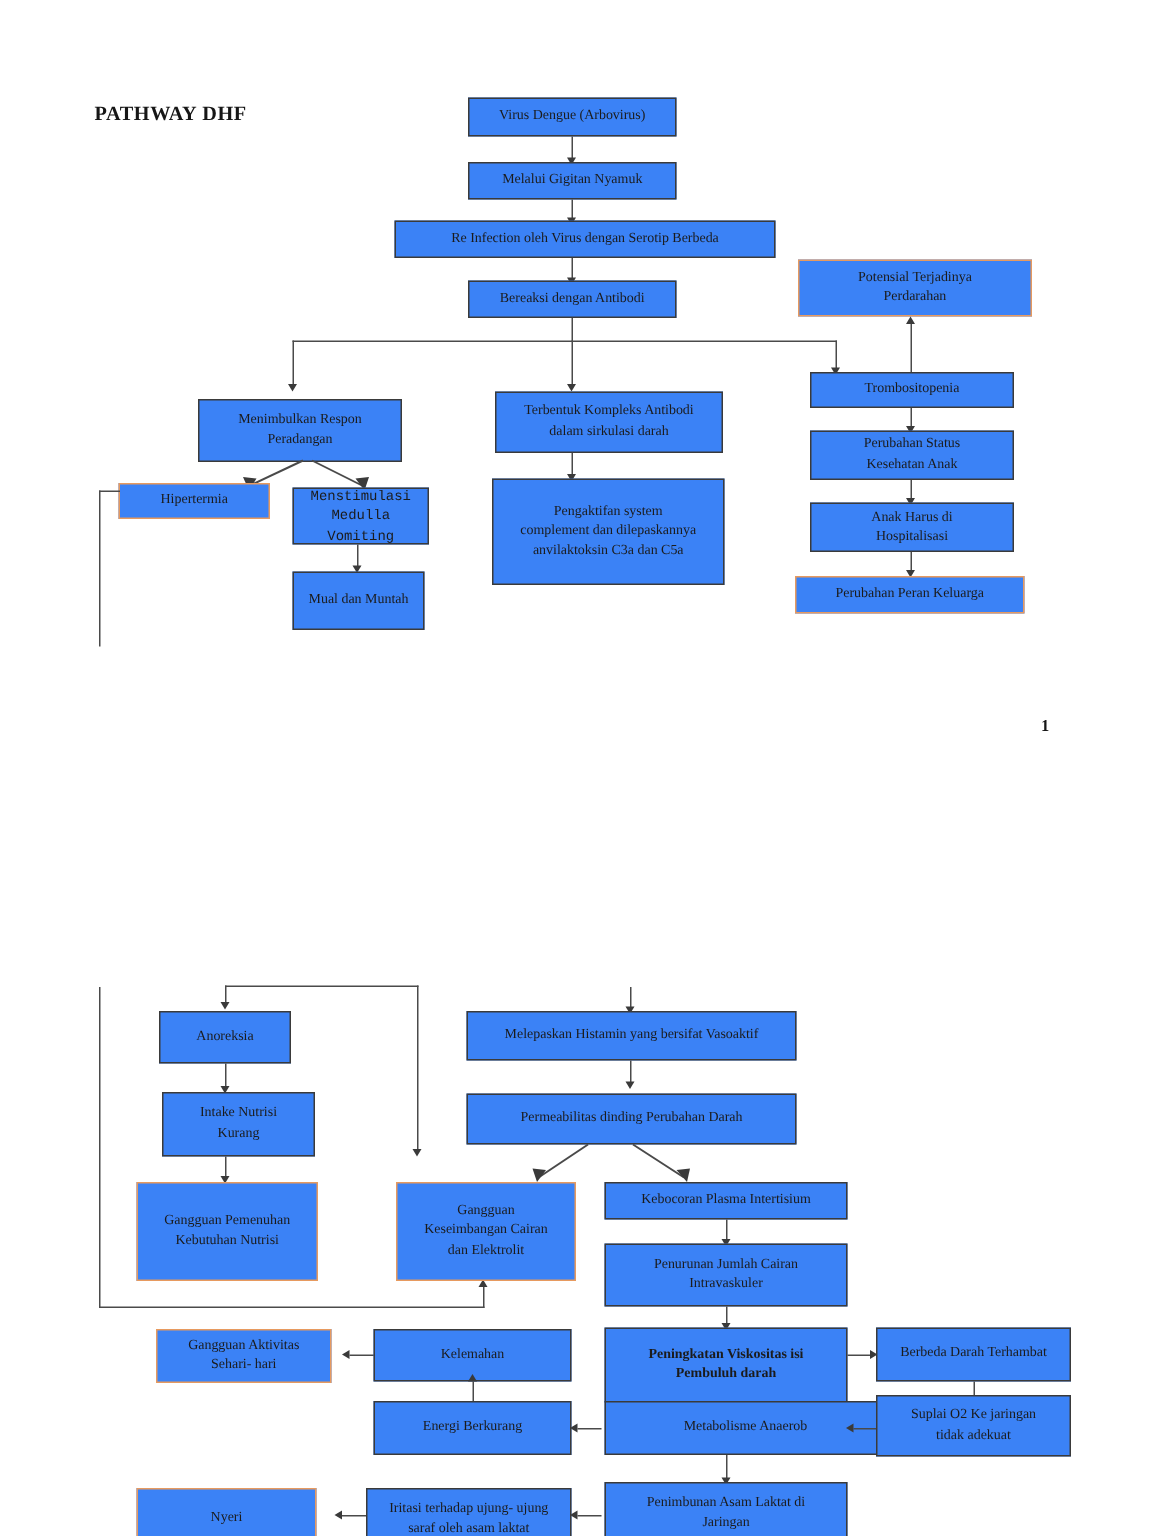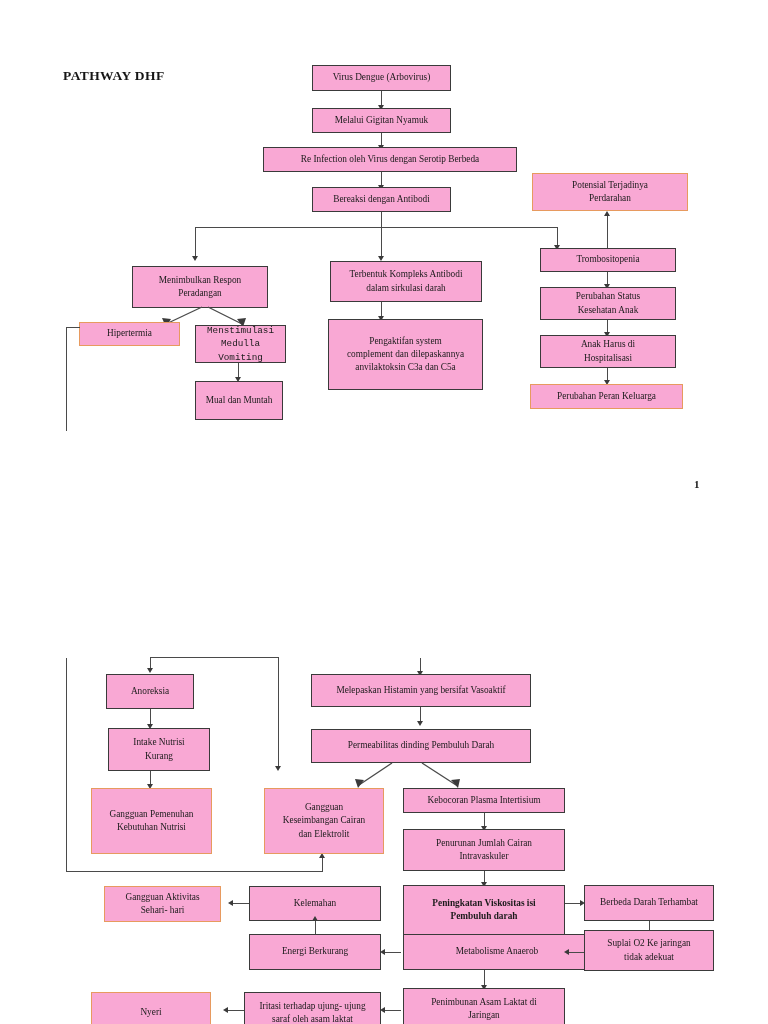--- a/index.html
+++ b/index.html
@@ -27,21 +27,21 @@
     font-family: "Liberation Serif", "DejaVu Serif", serif;
     font-weight: bold;
     font-size: 11px;
     color: #161616;
   }
 
   
   .box {
     position: absolute;
     border: 1.2px solid #3a3a3a;
-    background: #f9a8d4;
+    background: #3b82f6;
     display: flex;
     align-items: center;
     justify-content: center;
     text-align: center;
     font-size: 9.3px;
     line-height: 1.42;
     color: #1b1b1b;
     padding: 2px 4px;
   }
   .box.orange { border: 1.3px solid #E79A5F; justify-content: center; }
@@ -147,21 +147,21 @@
   <div class="ln v" style="left:607px; top:272px; height:13px;"></div>
   <div class="arrow down" style="left:603.6px; top:284px;"></div>
 
   <div class="box" style="left:540px; top:287px; width:136px; height:33px;">
     <span class="txt">Perubahan Status
 Kesehatan Anak</span>
   </div>
   <div class="ln v" style="left:607px; top:320px; height:13px;"></div>
   <div class="arrow down" style="left:603.6px; top:332px;"></div>
 
-  <div class="box" style="left:540px; top:335px; width:136px; height:33px;">
+  <div class="box" style="left:540px; top:335px; width:136px; height:33px;align-items:flex-end;">
     <span class="txt">Anak Harus di
 Hospitalisasi</span>
   </div>
   <div class="ln v" style="left:607px; top:368px; height:13px;"></div>
   <div class="arrow down" style="left:603.6px; top:380px;"></div>
 
   <div class="box orange" style="left:530px; top:384px; width:153px; height:25px;">
     <span class="txt">Perubahan Peran Keluarga</span>
   </div>
 
@@ -224,21 +224,21 @@
   <div class="arrow down" style="left:416.6px; top:721px;"></div>
 
   <div class="box" style="left:108px; top:728px; width:102px; height:43px;">
     <span class="txt">Intake Nutrisi
 Kurang</span>
   </div>
   <div class="ln v" style="left:150px; top:771px; height:15px;"></div>
   <div class="arrow down" style="left:146.6px; top:784px;"></div>
 
   <div class="box" style="left:311px; top:729px; width:220px; height:34px;">
-    <span class="txt">Permeabilitas dinding Pembuluh Darah</span>
+    <span class="txt">Permeabilitas dinding Perubahan Darah</span>
   </div>
 
   <svg class="diag" style="left:330px; top:762px; width:190px; height:30px;" viewBox="0 0 190 30">
     <line x1="62" y1="1" x2="29" y2="23" stroke="#4a4a4a" stroke-width="1.3"></line>
     <polygon points="28,26 25,17 34,18" fill="#3a3a3a"></polygon>
     <line x1="92" y1="1" x2="126" y2="23" stroke="#4a4a4a" stroke-width="1.3"></line>
     <polygon points="128,26 121,18 130,17" fill="#3a3a3a"></polygon>
   </svg>
 
   <div class="box orange" style="left:91px; top:788px; width:121px; height:66px;">

